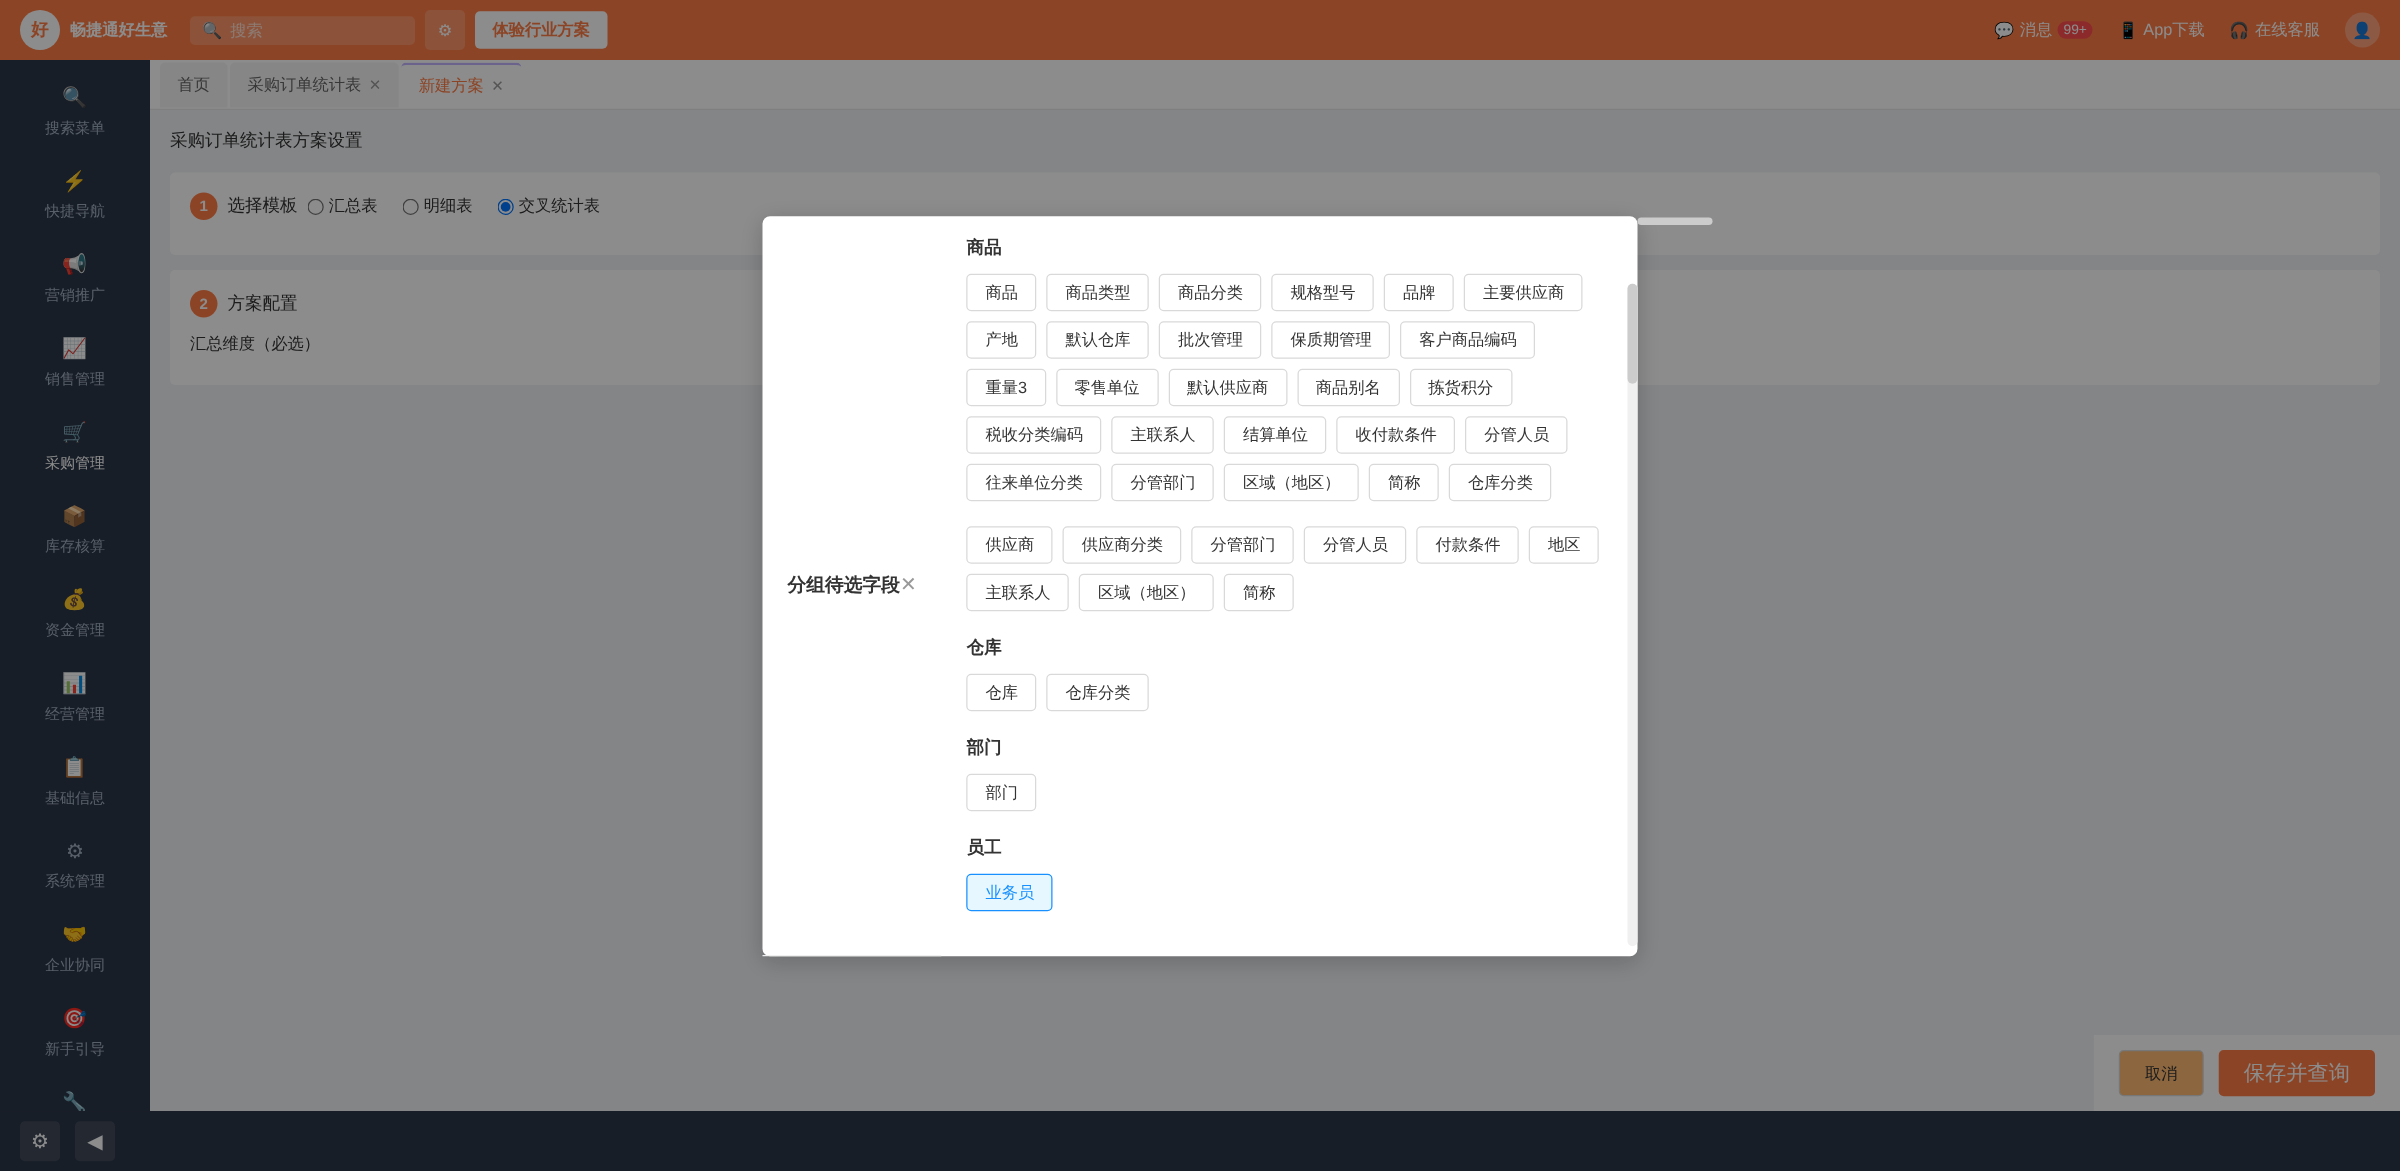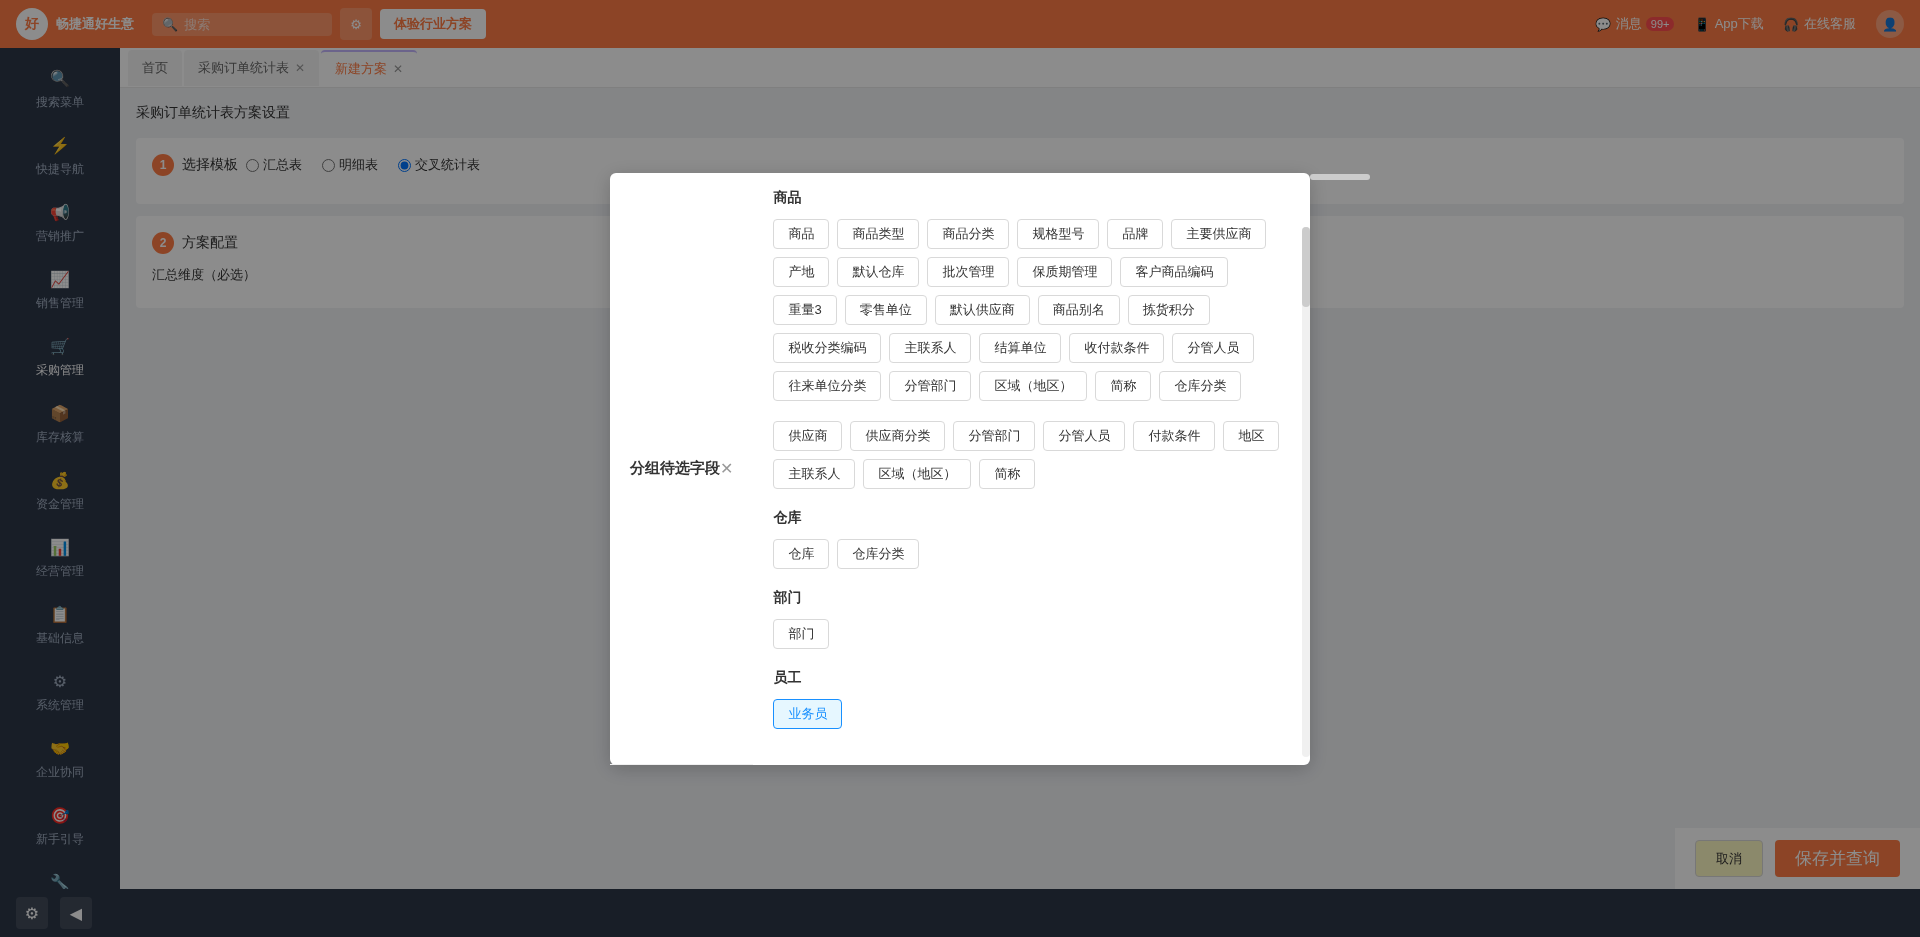--- a/index.html
+++ b/index.html
@@ -306,21 +306,21 @@
       display: flex;
       justify-content: flex-end;
       gap: 12px;
       background: #fff;
       z-index: 100;
     }
     .btn-cancel {
       padding: 7px 20px;
       border: 1px solid #d9d9d9;
       border-radius: 4px;
-      background: #fef9c3;
+      background: #fdba74;
       color: #333;
       cursor: pointer;
       font-size: 13px;
     }
     .btn-save {
       padding: 7px 20px;
       border: none;
       border-radius: 4px;
       background: #ff7d45;
       color: #fff;

